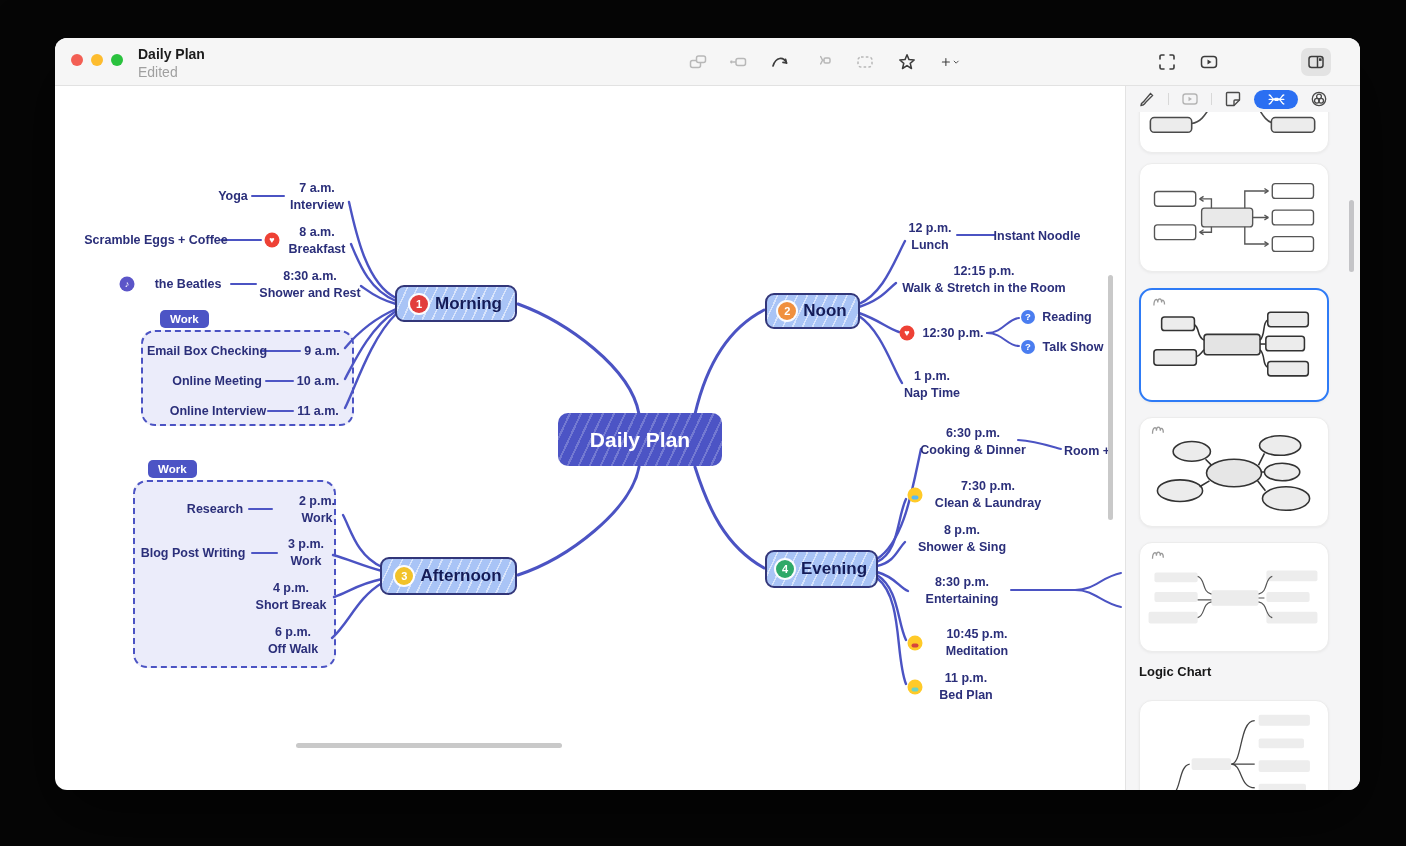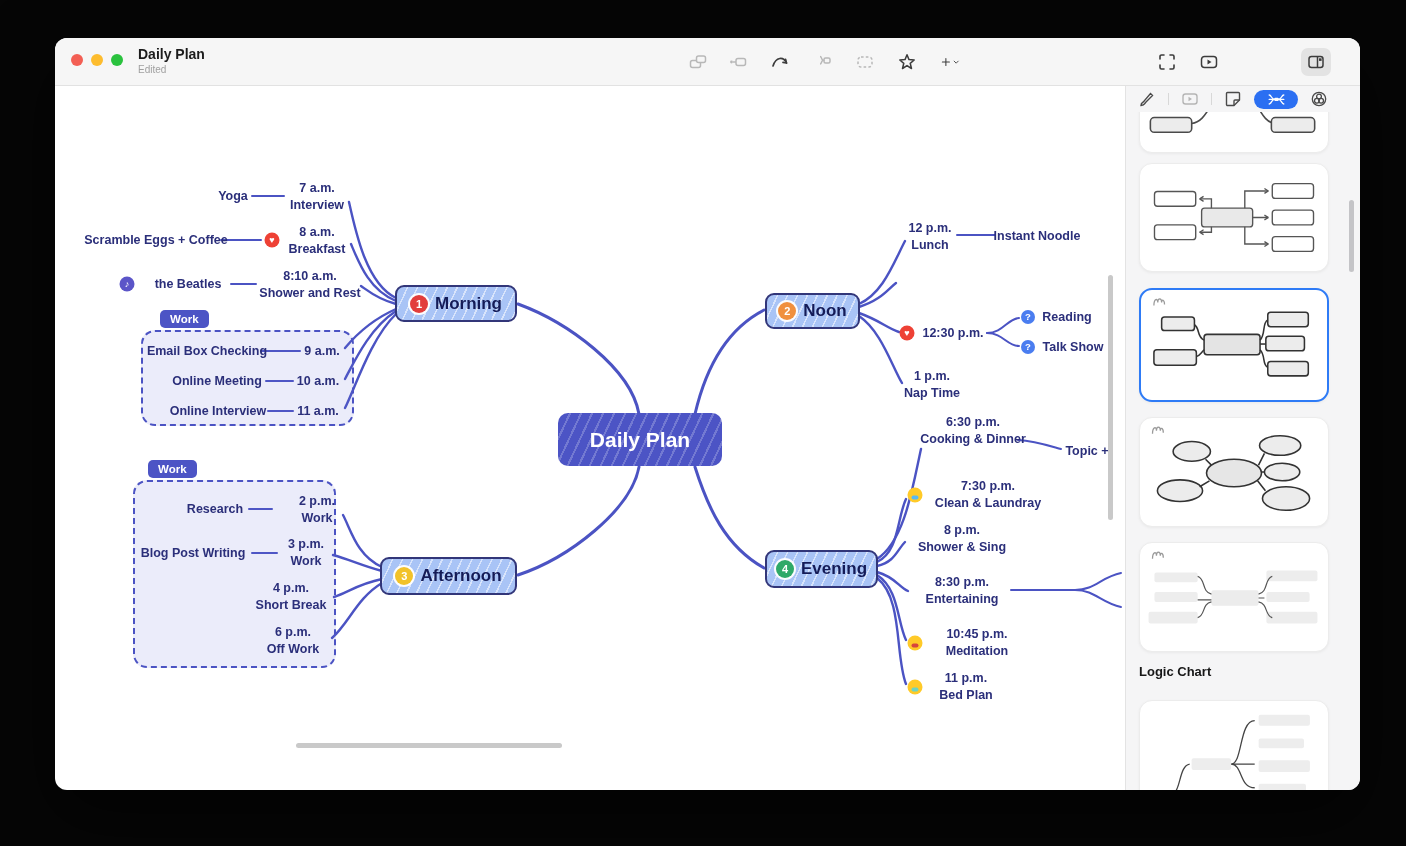--- a/index.html
+++ b/index.html
@@ -11,21 +11,21 @@
             background:#ffffff; border-radius:12px; overflow:hidden;
             box-shadow:0 25px 70px rgba(0,0,0,.65); }
 
   
   .titlebar { position:absolute; left:0; top:0; width:100%; height:48px; background:#f6f6f6;
               border-bottom:1px solid #e2e2e2; z-index:30; }
   .dot { position:absolute; top:16px; width:12px; height:12px; border-radius:50%; }
   .dot.red{ left:16px; background:#f35f54; } .dot.yel{ left:36px; background:#fdbc2e; } .dot.grn{ left:56px; background:#2ac23e; }
   .doc-title { position:absolute; left:83px; top:8px; }
   .doc-title .t1 { font-size:14px; font-weight:bold; color:#1c1c1c; }
-  .doc-title .t2 { font-size:10px; color:#a0a0a0; margin-top:2px; }
+  .doc-title .t2 { font-size:14px; color:#a0a0a0; margin-top:2px; }
   .tb-ico { position:absolute; top:14px; width:20px; height:20px; color:#3c3c3c; }
   .tb-ico.dis { color:#b8b8b8; }
   .tb-ico svg { width:20px; height:20px; display:block; }
   .pill-bg { position:absolute; top:10px; width:30px; height:28px; border-radius:7px; background:#e3e3e3; }
 
   
   .statusbar { position:absolute; left:0; top:715px; width:1070px; height:37px; background:#f6f6f6;
                border-top:1px solid #e2e2e2; z-index:30; display:flex; align-items:center;
                justify-content:flex-end; gap:12px; padding-right:22px; font-size:13px; color:#3d3d3d; }
   .sb-div { width:1px; height:14px; background:#d6d6d6; }
@@ -252,37 +252,41 @@
         <span>Interview</span>
       </div>
   <div class="leaf" style="left:178px;top:158px">Yoga</div>
   <div class="t" style="left:262px;top:203px">
     <span>8 a.m.</span>
         <span>Breakfast</span>
       </div>
   <span class="mk heart" style="left:217px;top:202px">♥</span>
   <div class="leaf" style="left:101px;top:202px">Scramble Eggs + Coffee</div>
   <div class="t" style="left:255px;top:247px">
-    <span>8:10 a.m.</span>
+    <span>8:30 a.m.</span>
         <span>Shower and Rest</span>
       </div>
   <span class="mk music" style="left:72px;top:246px">♪</span>
   <div class="leaf" style="left:133px;top:246px">the Beatles</div>
   <div class="leaf" style="left:267px;top:313px">9 a.m.</div>
   <div class="leaf" style="left:152px;top:313px">Email Box Checking</div>
   <div class="leaf" style="left:263px;top:343px">10 a.m.</div>
   <div class="leaf" style="left:162px;top:343px">Online Meeting</div>
   <div class="leaf" style="left:263px;top:373px">11 a.m.</div>
   <div class="leaf" style="left:163px;top:373px">Online Interview</div>
 
   <div class="t" style="left:875px;top:199px">
     <span>12 p.m.</span>
         <span>Lunch</span>
       </div>
   <div class="leaf" style="left:982px;top:198px">Instant Noodle</div>
+  <div class="t" style="left:929px;top:242px">
+    <span>12:15 p.m.</span>
+        <span>Walk &amp; Stretch in the Room</span>
+      </div>
   <span class="mk heart" style="left:852px;top:295px">♥</span>
   <div class="leaf" style="left:898px;top:295px">12:30 p.m.</div>
   <span class="mk q" style="left:973px;top:279px">?</span>
   <div class="leaf" style="left:1012px;top:279px">Reading</div>
   <span class="mk q" style="left:973px;top:309px">?</span>
   <div class="leaf" style="left:1018px;top:309px">Talk Show</div>
   <div class="t" style="left:877px;top:347px">
     <span>1 p.m.</span>
         <span>Nap Time</span>
       </div>
@@ -296,28 +300,28 @@
     <span>3 p.m.</span>
         <span>Work</span>
       </div>
   <div class="leaf" style="left:138px;top:515px">Blog Post Writing</div>
   <div class="t" style="left:236px;top:559px">
     <span>4 p.m.</span>
         <span>Short Break</span>
       </div>
   <div class="t" style="left:238px;top:603px">
     <span>6 p.m.</span>
-        <span>Off Work</span>
-      </div>
-
-  <div class="t" style="left:918px;top:393px">
+        <span>Off Walk</span>
+      </div>
+
+  <div class="t" style="left:918px;top:404px">
     <span>6:30 p.m.</span>
         <span>Cooking &amp; Dinner</span>
       </div>
-  <div class="leaf" style="left:1032px;top:413px">Topic +</div>
+  <div class="leaf" style="left:1032px;top:413px">Room +</div>
   <span class="emoji cry" style="left:860px;top:457px">
         <i></i>
       </span>
   <div class="t" style="left:933px;top:457px">
     <span>7:30 p.m.</span>
         <span>Clean &amp; Laundray</span>
       </div>
   <div class="t" style="left:907px;top:501px">
     <span>8 p.m.</span>
         <span>Shower &amp; Sing</span>

